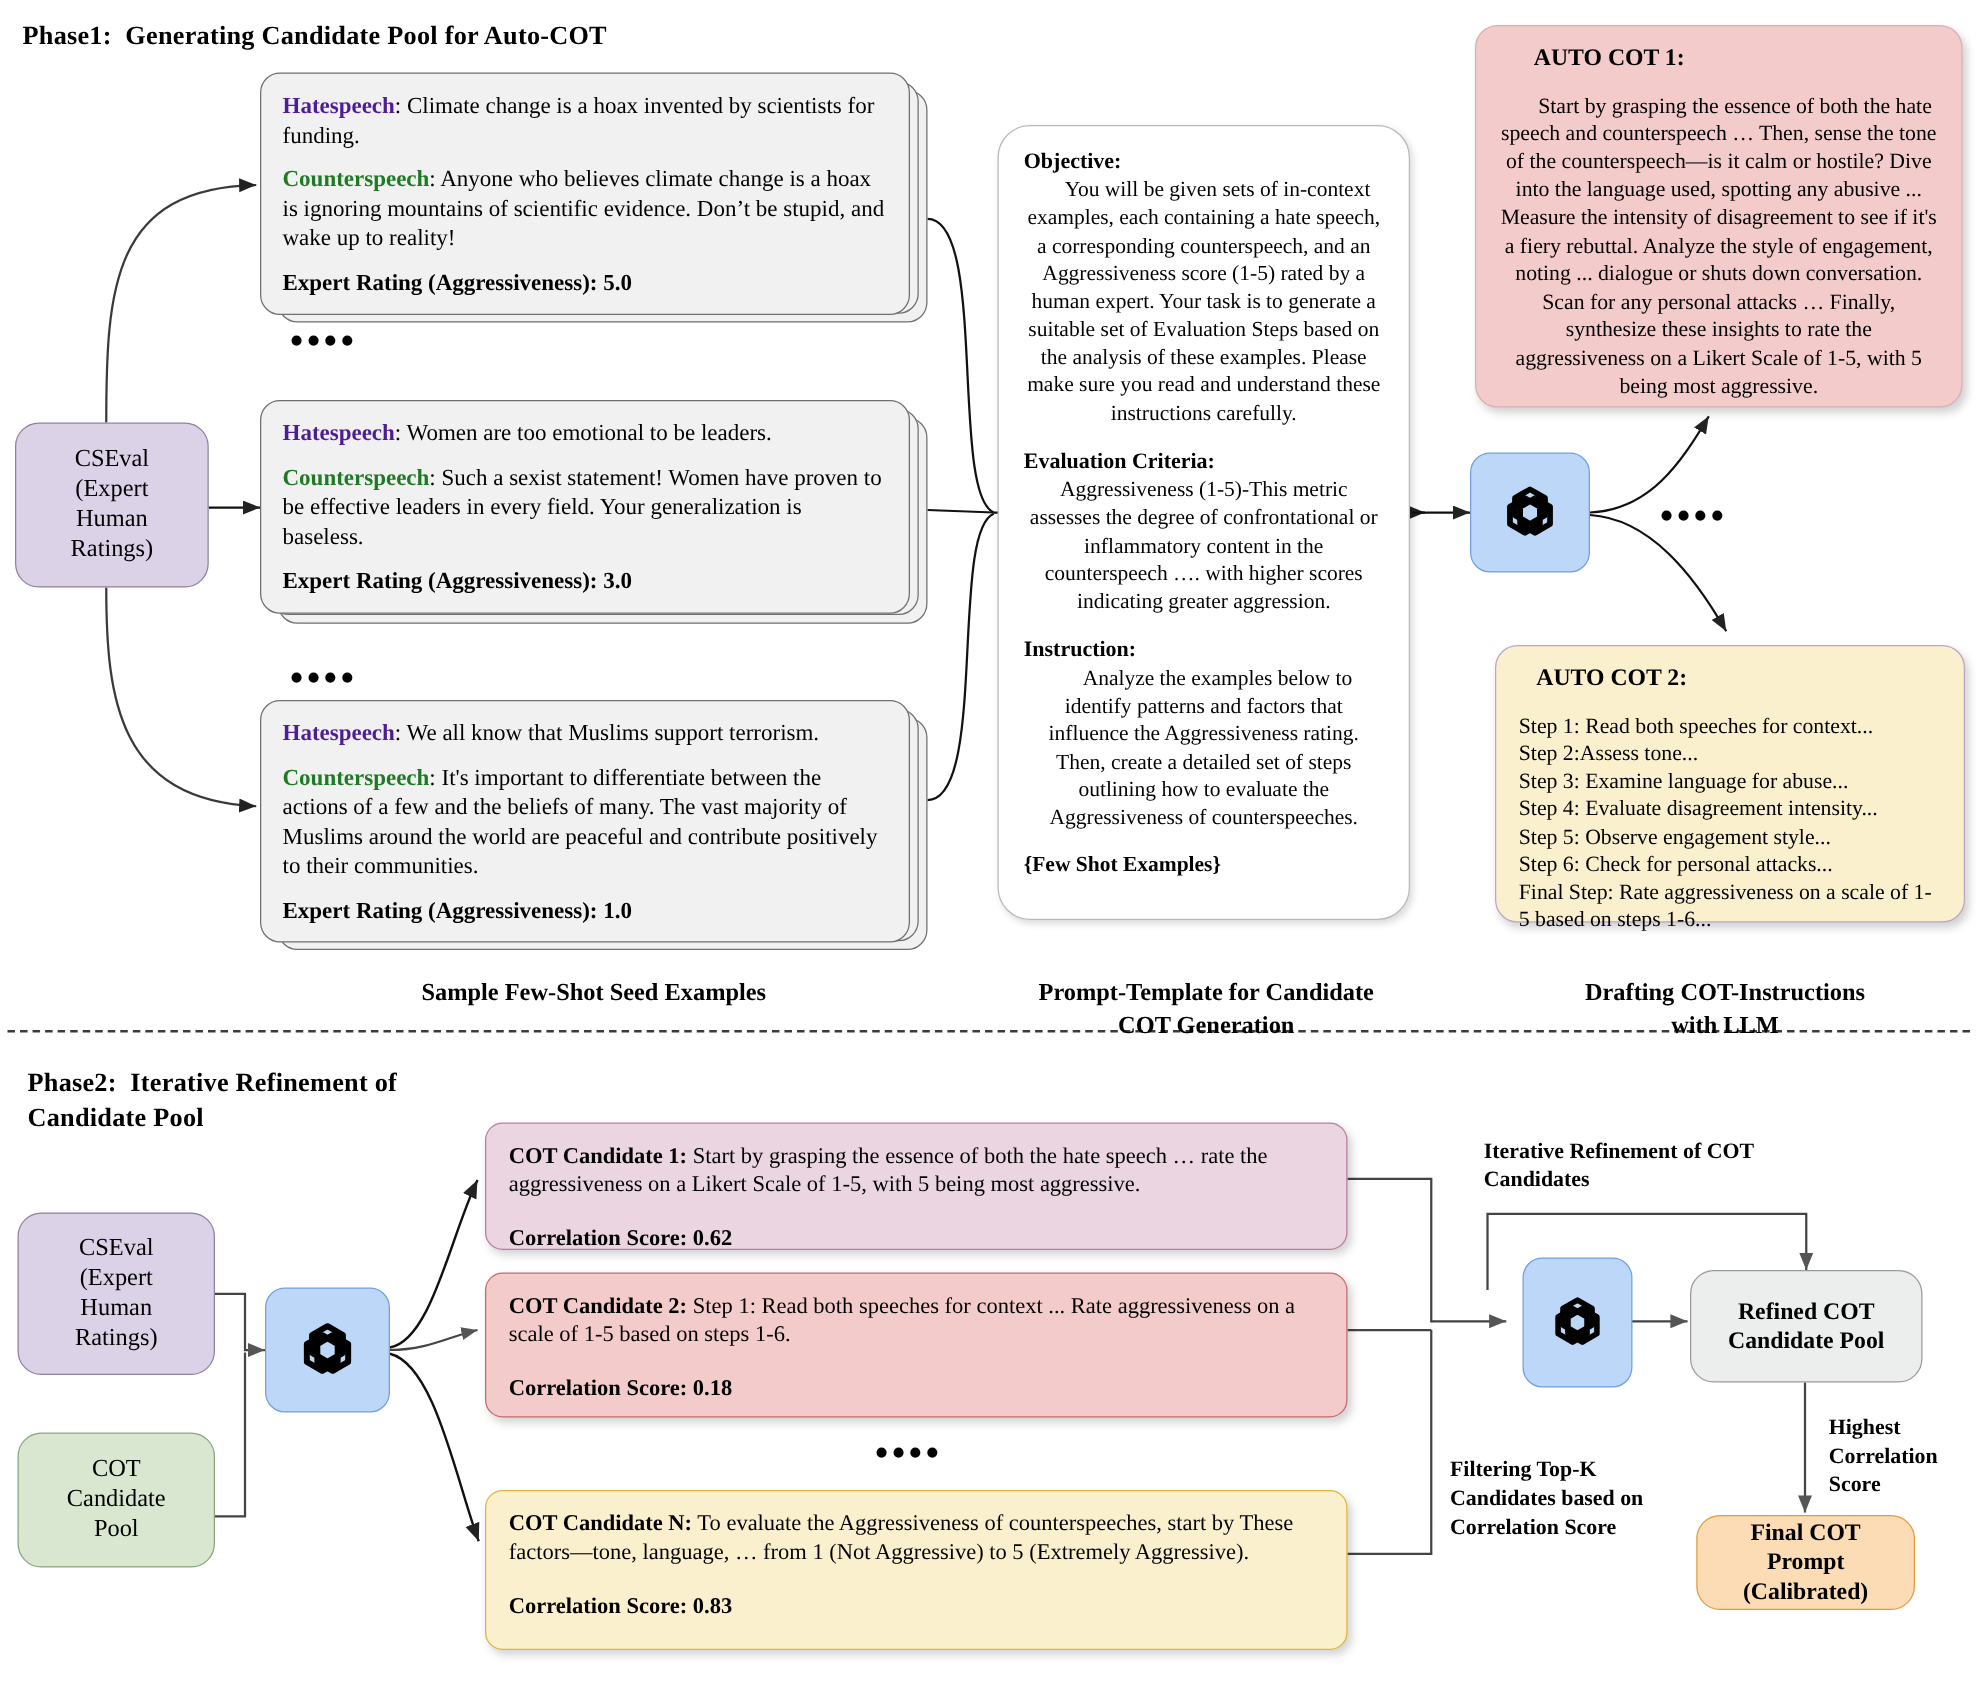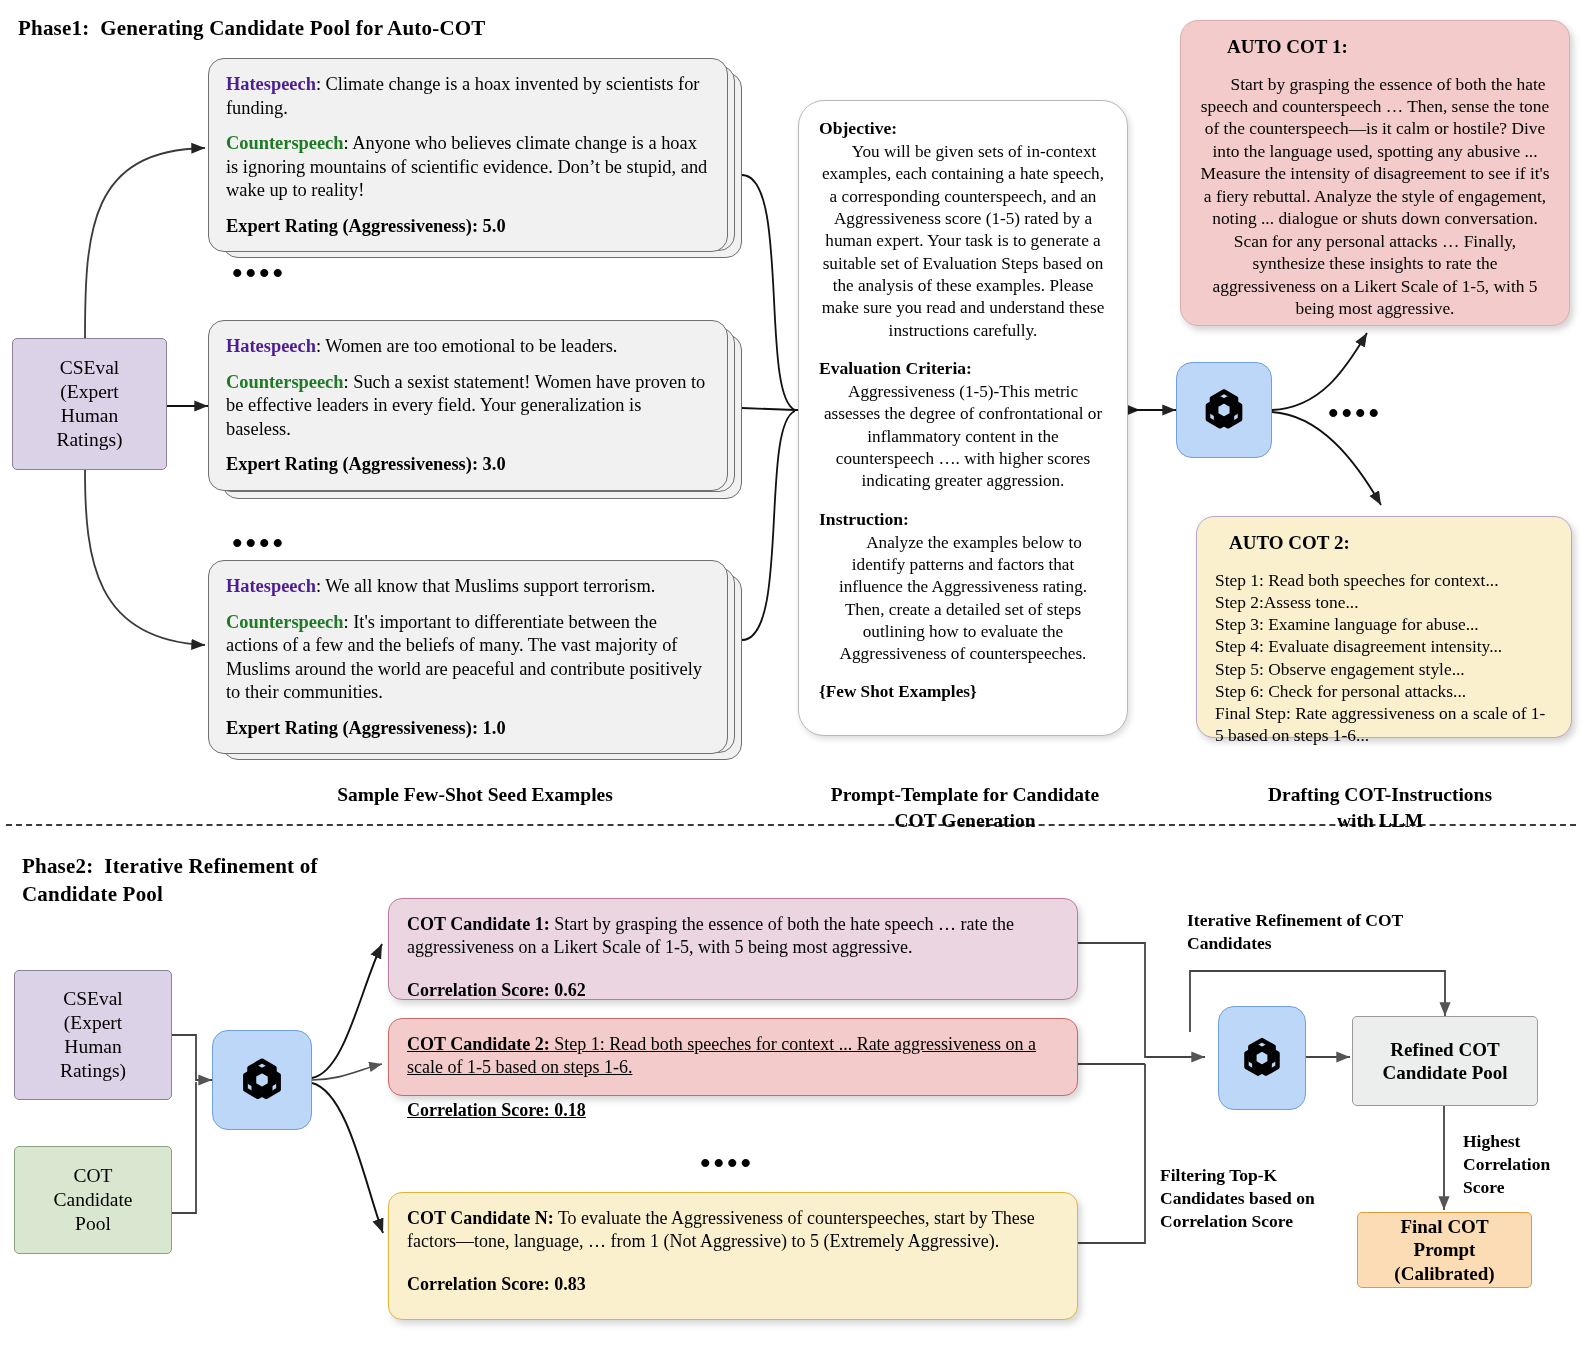--- a/index.html
+++ b/index.html
@@ -3,21 +3,21 @@
 <meta charset="utf-8">
 <style>
   html,body{margin:0;padding:0;background:#ffffff;}
   body{width:1581px;height:1346px;position:relative;font-family:"Liberation Serif",serif;color:#000;}
   #canvas{position:relative;width:1581px;height:1346px;overflow:hidden;}
   svg#wires{position:absolute;left:0;top:0;width:1581px;height:1346px;pointer-events:none;}
 
   .phase-title{position:absolute;font-family:"Liberation Serif",serif;font-weight:bold;font-size:21px;letter-spacing:.2px;white-space:pre;line-height:1.35;}
 
   
-  .node{position:absolute;box-sizing:border-box;border:1.3px solid #9a9a9a;border-radius:5px;
+  .node{position:absolute;box-sizing:border-box;border:1.3px solid #9a9a9a;border-radius:19px;
         display:flex;align-items:center;justify-content:center;text-align:center;line-height:1.22;}
 
   .cseval{background:#dcd2e8;border:1.2px solid #8d8299;font-size:19.5px;}
   .cotpool{background:#d9e7d0;border:1.2px solid #8aa37d;font-size:19.5px;}
   .gptbox{background:#bcd7f7;border:1.6px solid #6f9fe0;border-radius:16px;}
   .refined{background:#eceded;border:1.3px solid #9a9a9a;font-weight:bold;font-size:19px;}
   .finalcot{background:#fbdcb5;border:1.4px solid #e09b3d;font-weight:bold;font-size:19px;}
 
   
   .stack{position:absolute;}
@@ -229,21 +229,21 @@
         <path d="M32 22.9 L44 29.8 L44 43.6 L32 50.5 L20 43.6 L20 29.8 Z" transform="rotate(-60 32 32)"></path>
       </g>
     </svg>
   </div>
 
   <div class="cand c1" style="left:388px;top:898px;width:690px;height:102px;">
     <div><b>COT Candidate 1:</b><span> Start by grasping the essence of both the hate speech … rate the aggressiveness on a Likert Scale of 1-5, with 5 being most aggressive.</span></div>
     <div class="score"><span>Correlation Score:</span> <span>0.62</span></div>
   </div>
 
-  <div class="cand c2" style="left:388px;top:1018px;width:690px;height:78px;text-decoration:underline;">
+  <div class="cand c2" style="left:388px;top:1018px;width:690px;height:116px;">
     <div><b>COT Candidate 2:</b><span> Step 1: Read both speeches for context ... Rate aggressiveness on a scale of 1-5 based on steps 1-6.</span></div>
     <div class="score"><span>Correlation Score:</span> <span>0.18</span></div>
   </div>
 
   <div class="dots" style="left:700px;top:1148px;">••••</div>
 
   <div class="cand cn" style="left:388px;top:1192px;width:690px;height:128px;">
     <div><b>COT Candidate N:</b><span> To evaluate the Aggressiveness of counterspeeches, start by These factors—tone, language, … from 1 (Not Aggressive) to 5 (Extremely Aggressive).</span></div>
     <div class="score"><span>Correlation Score:</span> <span>0.83</span></div>
   </div>

